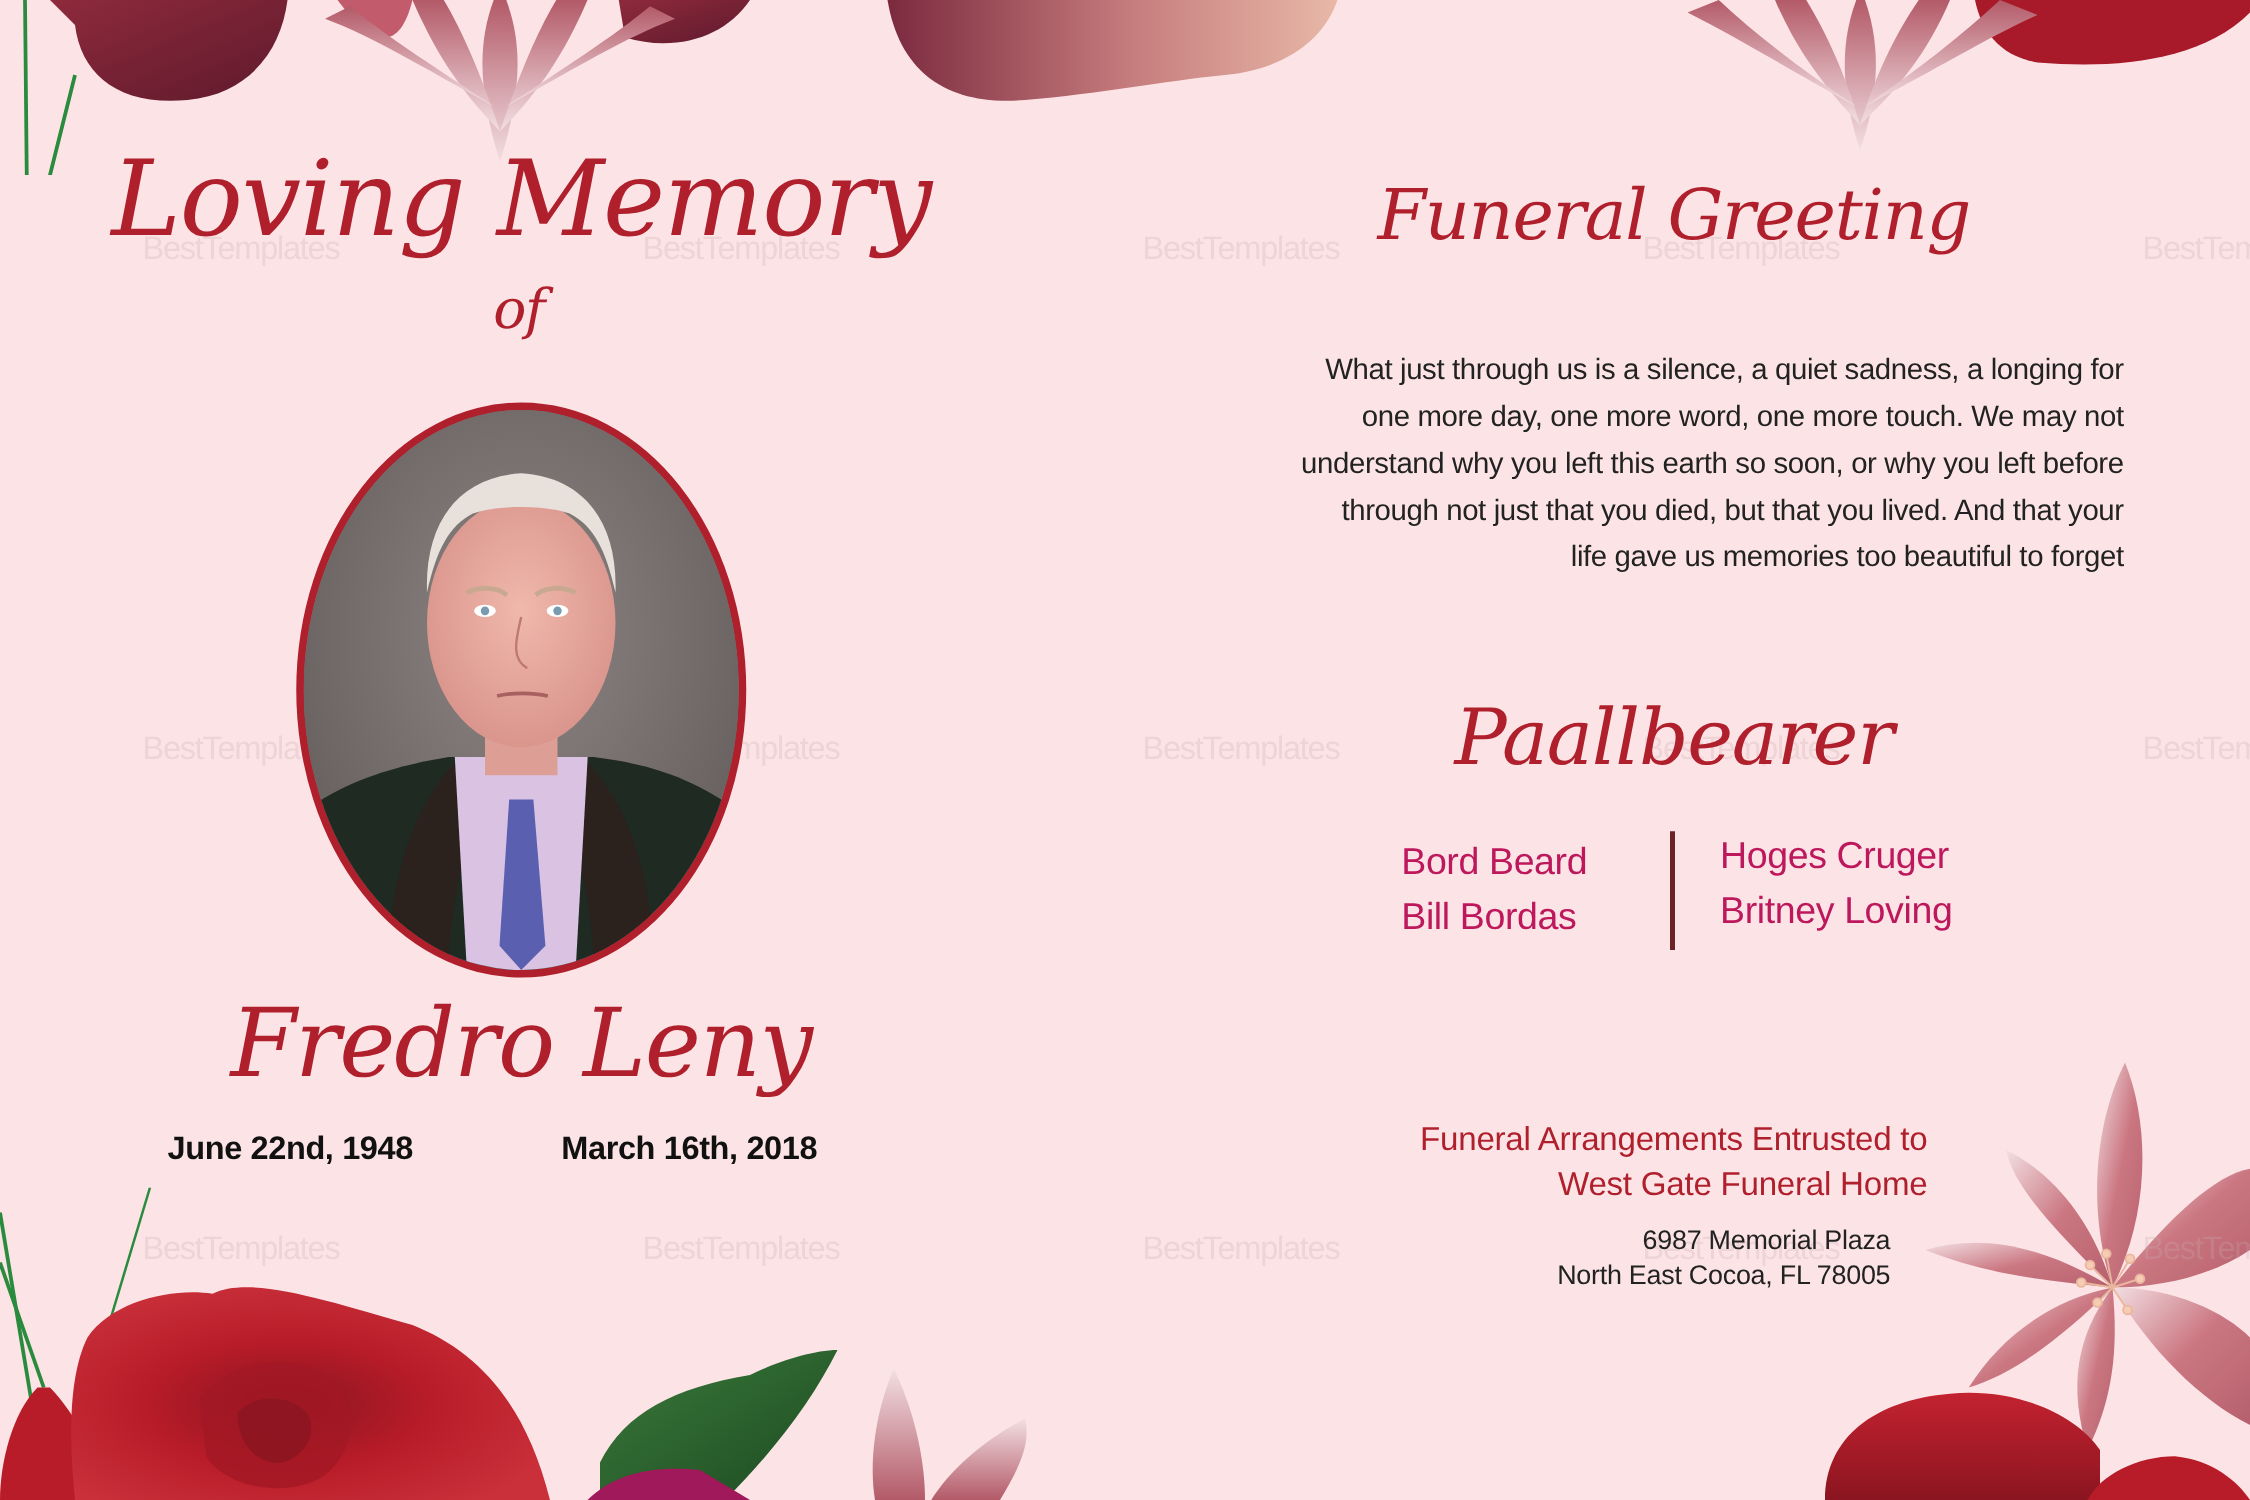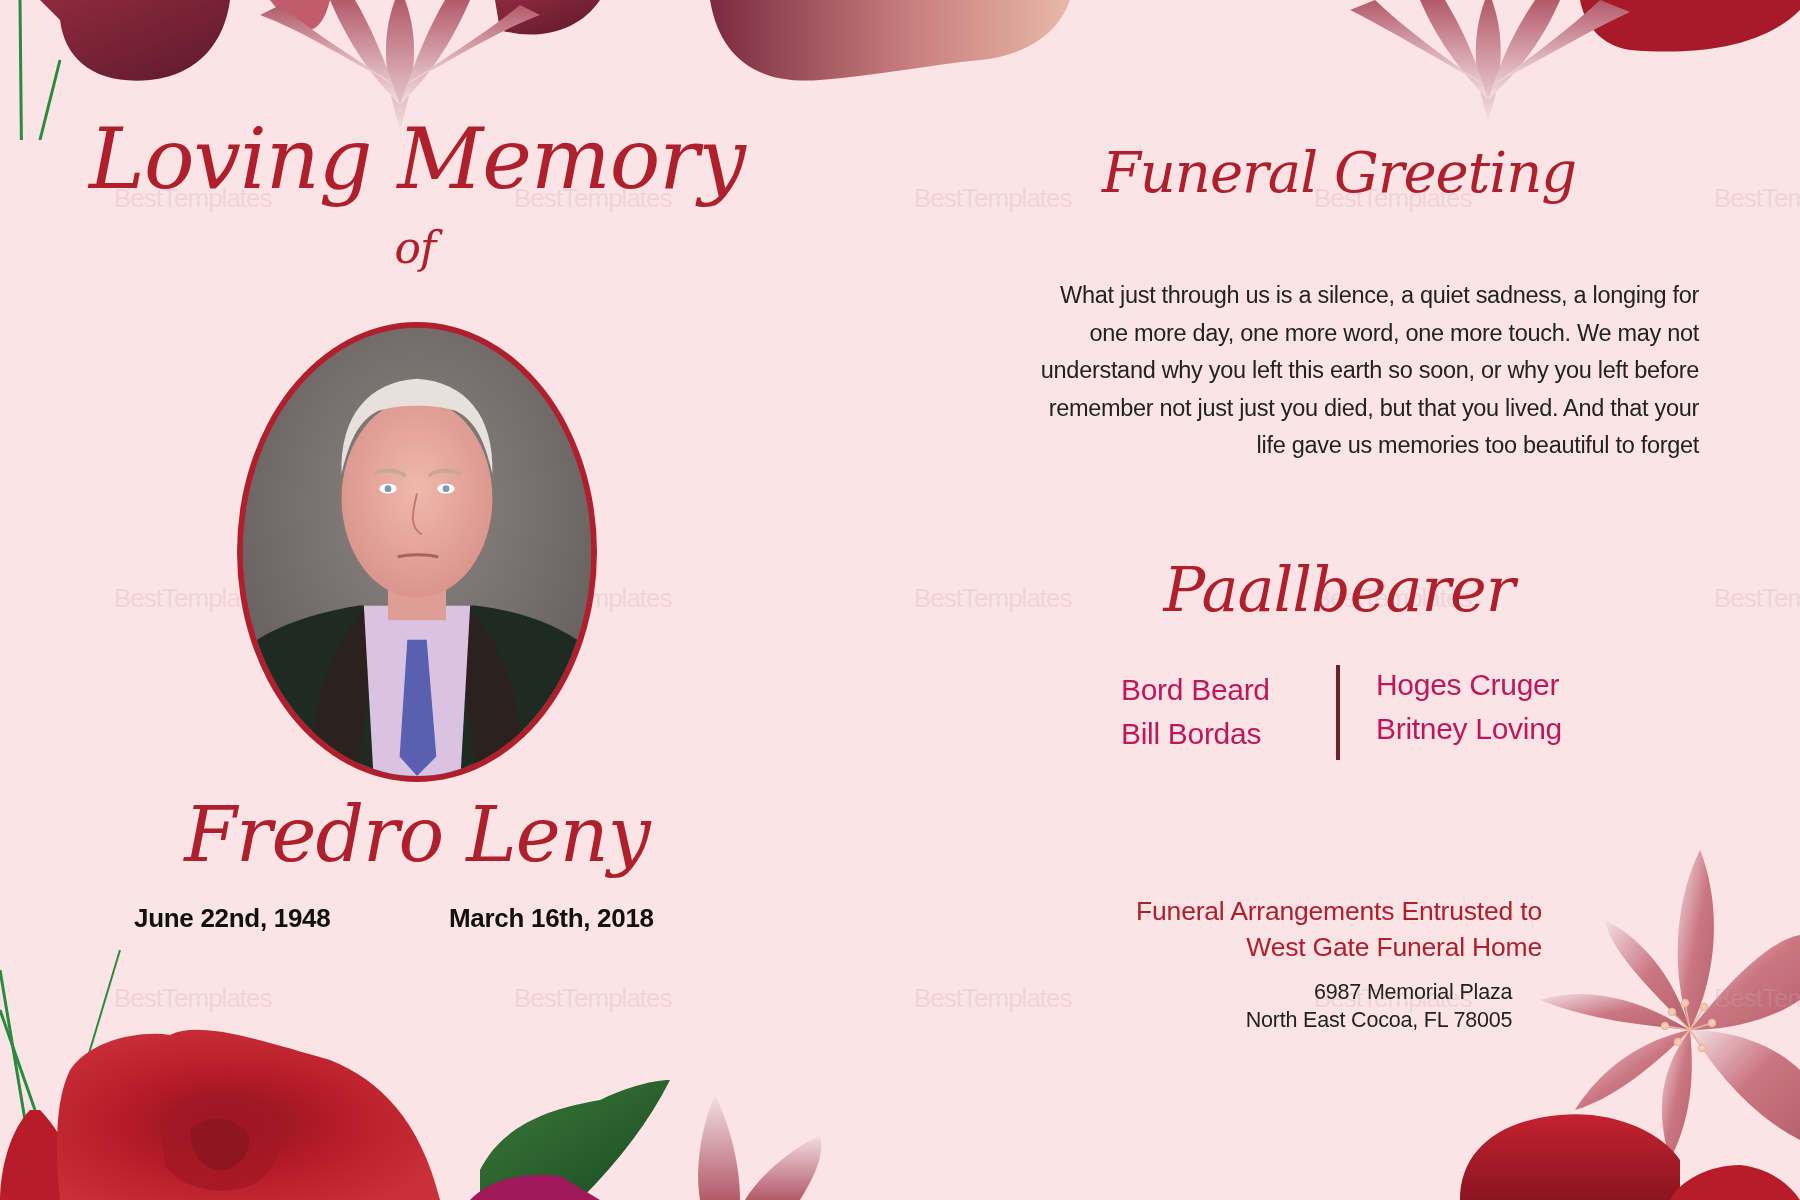--- a/index.html
+++ b/index.html
@@ -264,21 +264,21 @@
 <div class="abs script center-x" id="deceased-name">Fredro Leny</div>
 <div class="date-text" id="birth-date">June 22nd, 1948</div>
 <div class="date-text" id="death-date">March 16th, 2018</div>
 
 <div class="abs script center-x" id="greeting-title">Funeral Greeting</div>
 
 <div class="abs center-x" id="greeting-body">
   <div>What just through us is a silence, a quiet sadness, a longing for</div>
   <div>one more day, one more word, one more touch. We may not</div>
   <div>understand why you left this earth so soon, or why you left before</div>
-  <div>remember not just just you died, but that you lived. And that your</div>
+  <div>through not just that you died, but that you lived. And that your</div>
   <div>life gave us memories too beautiful to forget</div>
 </div>
 
 <div class="abs script center-x" id="pallbearer-title">Paallbearer</div>
 
 <div class="names-col" id="names-left">
   <div>Bord Beard</div>
   <div>Bill Bordas</div>
 </div>
 <div class="abs" id="names-divider"></div>

